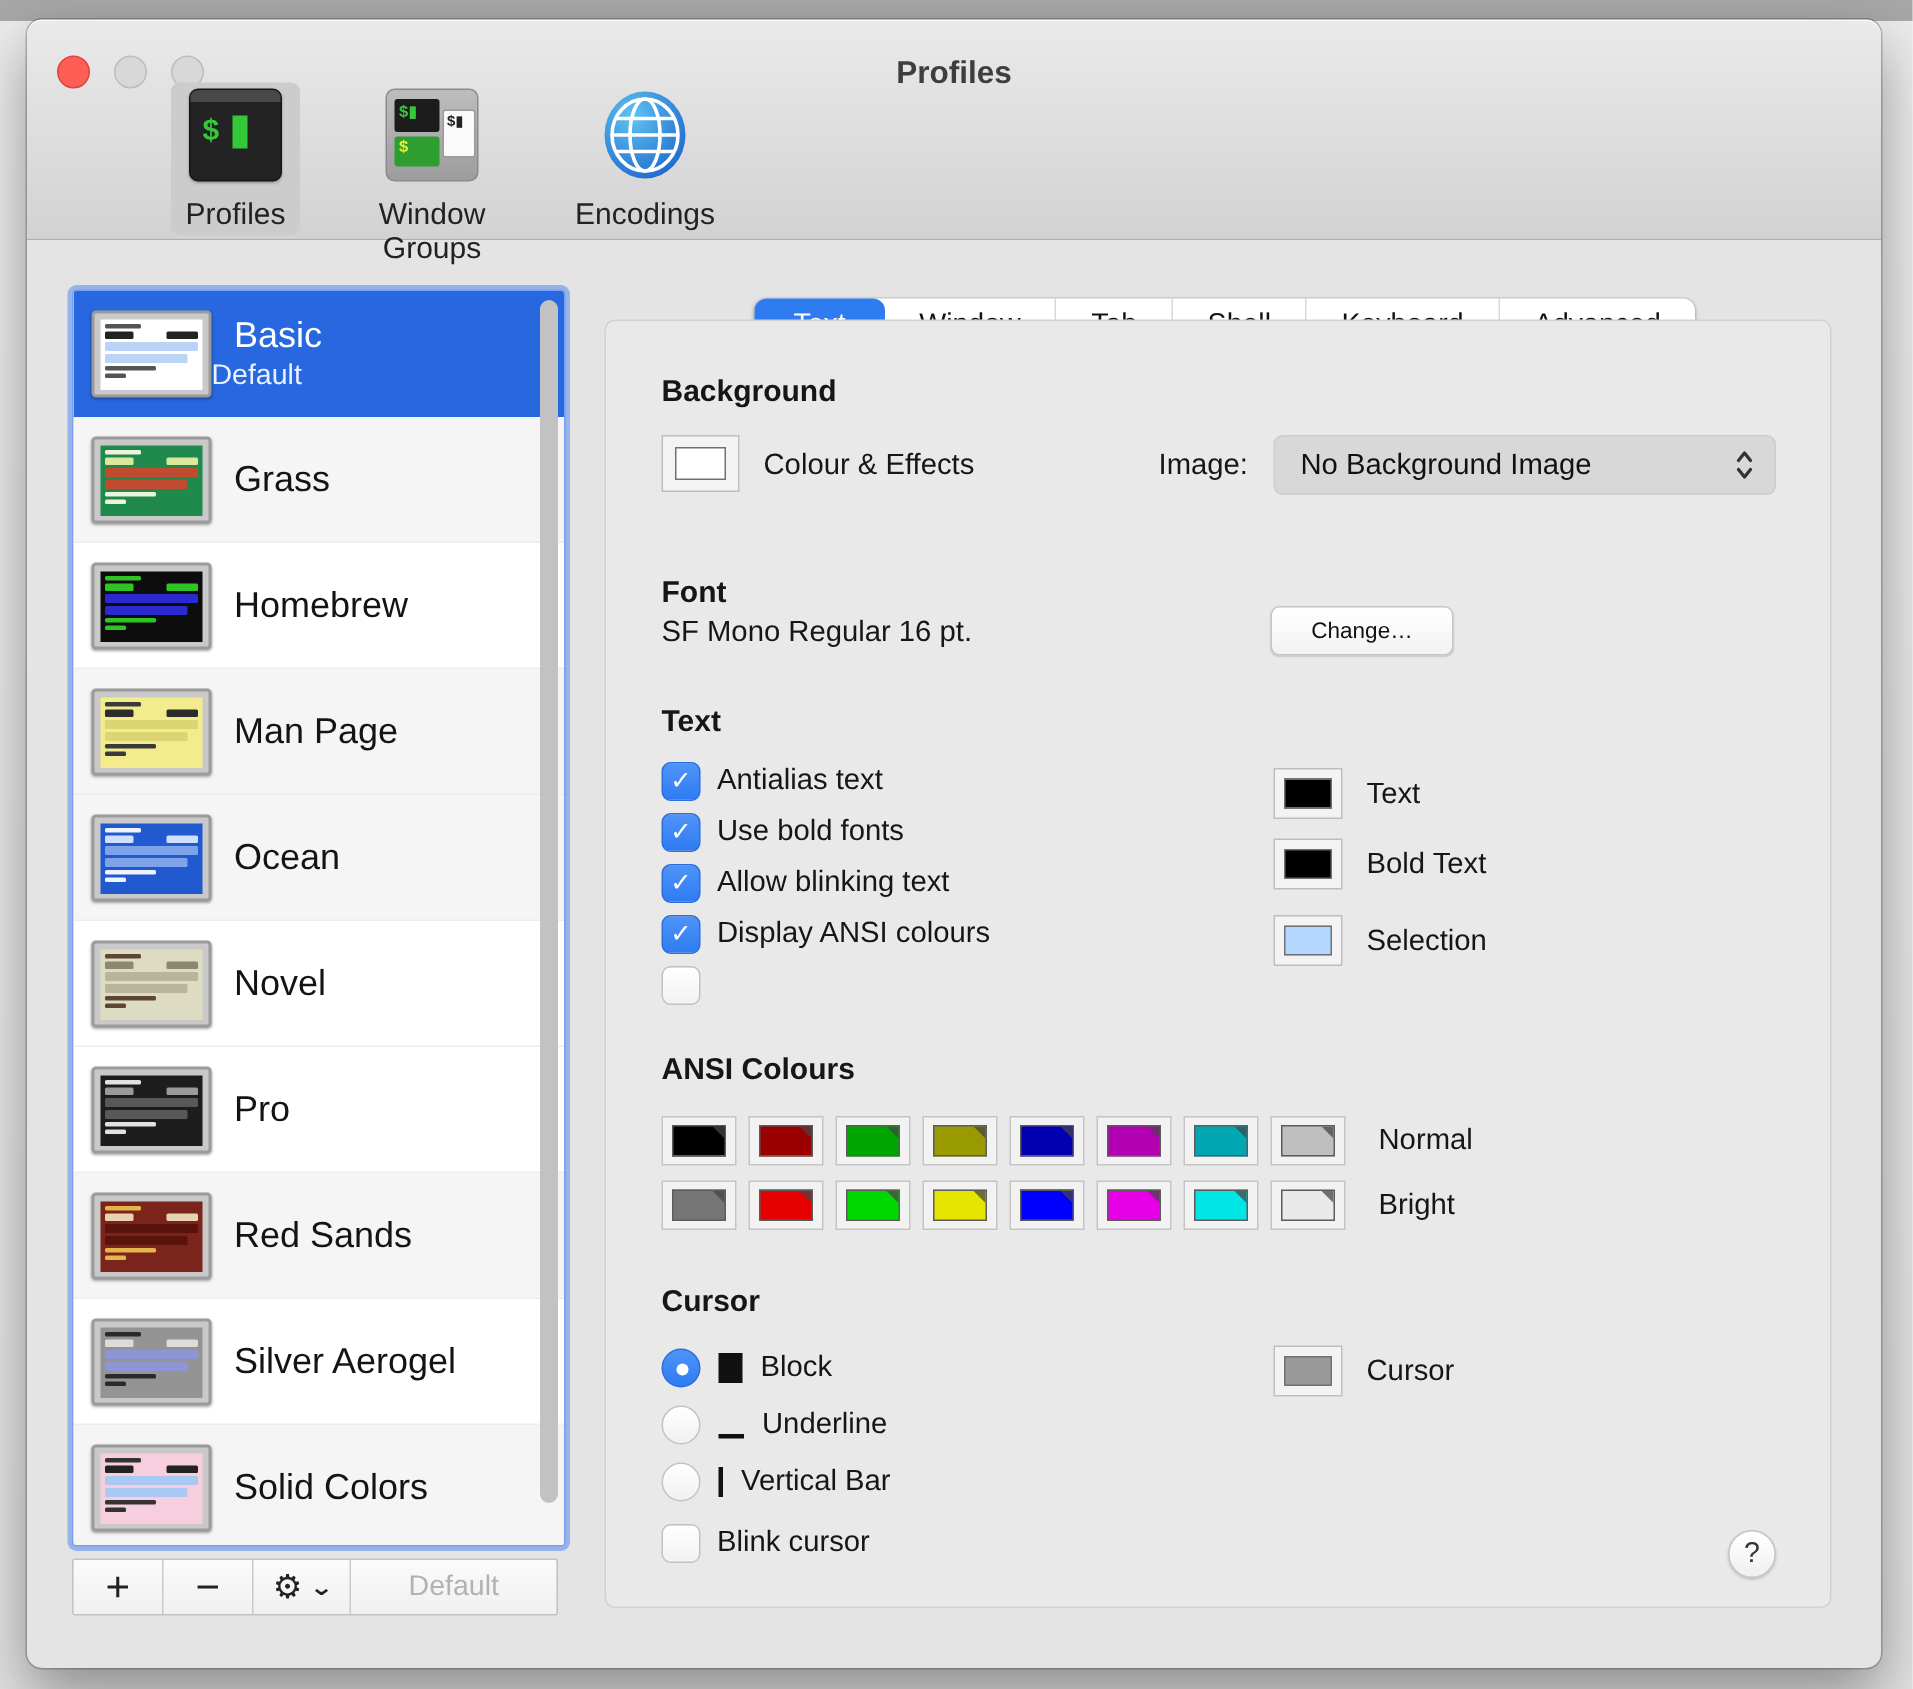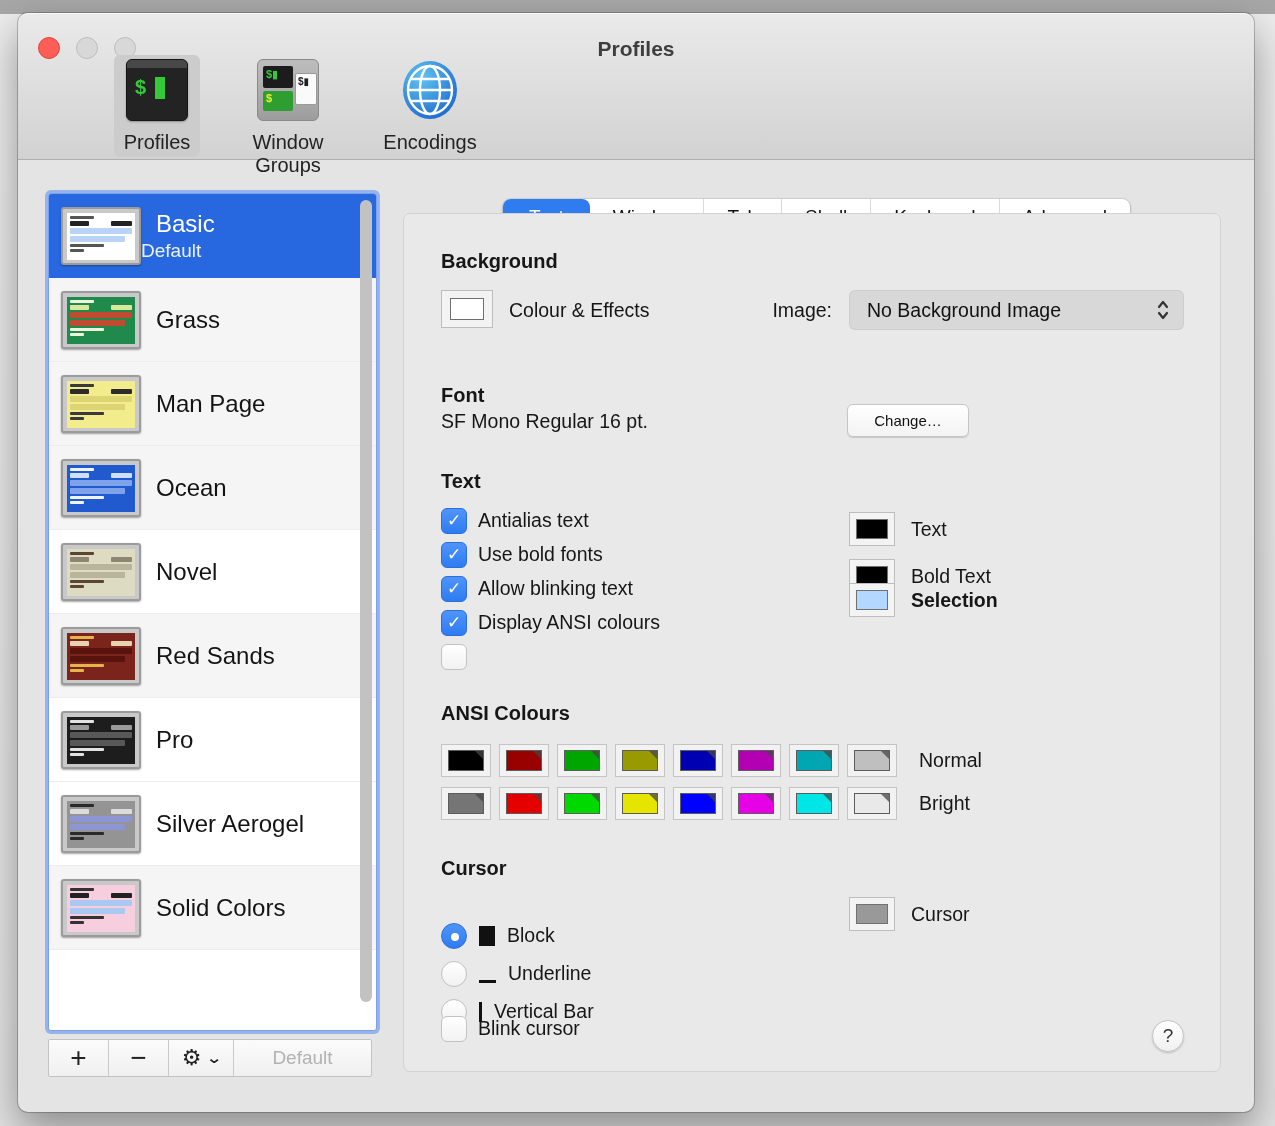--- a/index.html
+++ b/index.html
@@ -230,20 +230,38 @@
               <div class="tl" style="background: rgb(193, 75, 48); width: 100%; height: 6px;"></div>
               <div class="tl" style="background: rgb(193, 75, 48); width: 88%; height: 6px;"></div>
               <div class="tl" style="background: rgb(238, 243, 220); width: 55%; height: 3px;"></div>
               <div class="tl" style="background: rgb(238, 243, 220); width: 22%; height: 3px;"></div>
             </div>
           </div>
           <div>
             <div class="p-name">Grass</div>
           </div>
         </div>
+        <div class="p-row">
+          <div class="thumb">
+            <div class="screen" style="background: rgb(13, 13, 13);">
+              <div class="tl" style="background: rgb(48, 195, 37); width: 38%; height: 3px;"></div>
+              <div style="display: flex; justify-content: space-between;">
+                <div class="tl" style="background: rgb(48, 195, 37); width: 30%; height: 5px;"></div>
+                <div class="tl" style="background: rgb(48, 195, 37); width: 34%; height: 5px;"></div>
+              </div>
+              <div class="tl" style="background: rgb(42, 42, 206); width: 100%; height: 6px;"></div>
+              <div class="tl" style="background: rgb(42, 42, 206); width: 88%; height: 6px;"></div>
+              <div class="tl" style="background: rgb(48, 195, 37); width: 55%; height: 3px;"></div>
+              <div class="tl" style="background: rgb(48, 195, 37); width: 22%; height: 3px;"></div>
+            </div>
+          </div>
+          <div>
+            <div class="p-name">Homebrew</div>
+          </div>
+        </div>
         <div class="p-row alt">
           <div class="thumb">
             <div class="screen" style="background: rgb(243, 236, 140);">
               <div class="tl" style="background: rgb(58, 58, 58); width: 38%; height: 3px;"></div>
               <div style="display: flex; justify-content: space-between;">
                 <div class="tl" style="background: rgb(44, 44, 44); width: 30%; height: 5px;"></div>
                 <div class="tl" style="background: rgb(44, 44, 44); width: 34%; height: 5px;"></div>
               </div>
               <div class="tl" style="background: rgb(221, 212, 116); width: 100%; height: 6px;"></div>
               <div class="tl" style="background: rgb(221, 212, 116); width: 88%; height: 6px;"></div>
@@ -284,54 +302,54 @@
               <div class="tl" style="background: rgb(185, 181, 155); width: 100%; height: 6px;"></div>
               <div class="tl" style="background: rgb(185, 181, 155); width: 88%; height: 6px;"></div>
               <div class="tl" style="background: rgb(92, 70, 51); width: 55%; height: 3px;"></div>
               <div class="tl" style="background: rgb(92, 70, 51); width: 22%; height: 3px;"></div>
             </div>
           </div>
           <div>
             <div class="p-name">Novel</div>
           </div>
         </div>
+        <div class="p-row">
+          <div class="thumb">
+            <div class="screen" style="background: rgb(29, 29, 29);">
+              <div class="tl" style="background: rgb(226, 226, 226); width: 38%; height: 3px;"></div>
+              <div style="display: flex; justify-content: space-between;">
+                <div class="tl" style="background: rgb(154, 154, 154); width: 30%; height: 5px;"></div>
+                <div class="tl" style="background: rgb(154, 154, 154); width: 34%; height: 5px;"></div>
+              </div>
+              <div class="tl" style="background: rgb(88, 88, 88); width: 100%; height: 6px;"></div>
+              <div class="tl" style="background: rgb(88, 88, 88); width: 88%; height: 6px;"></div>
+              <div class="tl" style="background: rgb(226, 226, 226); width: 55%; height: 3px;"></div>
+              <div class="tl" style="background: rgb(226, 226, 226); width: 22%; height: 3px;"></div>
+            </div>
+          </div>
+          <div>
+            <div class="p-name">Pro</div>
+          </div>
+        </div>
         <div class="p-row alt">
           <div class="thumb">
             <div class="screen" style="background: rgb(122, 36, 28);">
               <div class="tl" style="background: rgb(229, 180, 76); width: 38%; height: 3px;"></div>
               <div style="display: flex; justify-content: space-between;">
                 <div class="tl" style="background: rgb(232, 211, 176); width: 30%; height: 5px;"></div>
                 <div class="tl" style="background: rgb(232, 211, 176); width: 34%; height: 5px;"></div>
               </div>
               <div class="tl" style="background: rgb(88, 19, 13); width: 100%; height: 6px;"></div>
               <div class="tl" style="background: rgb(88, 19, 13); width: 88%; height: 6px;"></div>
               <div class="tl" style="background: rgb(229, 180, 76); width: 55%; height: 3px;"></div>
               <div class="tl" style="background: rgb(229, 180, 76); width: 22%; height: 3px;"></div>
             </div>
           </div>
           <div>
             <div class="p-name">Red Sands</div>
-          </div>
-        </div>
-        <div class="p-row">
-          <div class="thumb">
-            <div class="screen" style="background: rgb(29, 29, 29);">
-              <div class="tl" style="background: rgb(226, 226, 226); width: 38%; height: 3px;"></div>
-              <div style="display: flex; justify-content: space-between;">
-                <div class="tl" style="background: rgb(154, 154, 154); width: 30%; height: 5px;"></div>
-                <div class="tl" style="background: rgb(154, 154, 154); width: 34%; height: 5px;"></div>
-              </div>
-              <div class="tl" style="background: rgb(88, 88, 88); width: 100%; height: 6px;"></div>
-              <div class="tl" style="background: rgb(88, 88, 88); width: 88%; height: 6px;"></div>
-              <div class="tl" style="background: rgb(226, 226, 226); width: 55%; height: 3px;"></div>
-              <div class="tl" style="background: rgb(226, 226, 226); width: 22%; height: 3px;"></div>
-            </div>
-          </div>
-          <div>
-            <div class="p-name">Pro</div>
           </div>
         </div>
         <div class="p-row">
           <div class="thumb">
             <div class="screen" style="background: rgb(148, 148, 148);">
               <div class="tl" style="background: rgb(42, 42, 42); width: 38%; height: 3px;"></div>
               <div style="display: flex; justify-content: space-between;">
                 <div class="tl" style="background: rgb(220, 220, 220); width: 30%; height: 5px;"></div>
                 <div class="tl" style="background: rgb(220, 220, 220); width: 34%; height: 5px;"></div>
               </div>
@@ -434,21 +452,21 @@
             <div class="inner" style="background: rgb(0, 0, 0);"></div>
           </div>
           <span class="lbl">Text</span>
         </div>
         <div class="well-row" style="left: 445px; top: 345px;">
           <div class="well well-sm">
             <div class="inner" style="background: rgb(0, 0, 0);"></div>
           </div>
           <span class="lbl">Bold Text</span>
         </div>
-        <div class="well-row" style="left: 445px; top: 369px; font-weight: bold;">
+        <div class="well-row" style="left: 445px; top: 396px;">
           <div class="well well-sm">
             <div class="inner" style="background: rgb(179, 215, 255);"></div>
           </div>
           <span class="lbl">Selection</span>
         </div>
       </div>
 
     <div class="heading" style="top:488px;">ANSI Colours</div>
     <div class="ansi-rows" id="ansi-rows">
         <div class="ansi-row">
@@ -501,21 +519,21 @@
             <div class="chip" style="background: rgb(0, 229, 229);"></div>
           </div>
           <div class="swatch">
             <div class="chip" style="background: rgb(233, 233, 233);"></div>
           </div>
           <span class="lbl row-label">Bright</span>
         </div>
       </div>
 
     <div class="heading" style="top:643px;">Cursor</div>
-    <div id="cursor-radios" style="position:absolute; left:37px; top:708px; display:flex; flex-direction:column; gap:11px;justify-content:flex-end;">
+    <div id="cursor-radios" style="position:absolute; left:37px; top:684px; display:flex; flex-direction:column; gap:11px;justify-content:flex-end;">
         <div class="radio-row">
           <div class="radio on"></div>
           <span class="glyph-block"></span>
           <span class="lbl">Block</span>
         </div>
         <div class="radio-row">
           <div class="radio"></div>
           <span class="glyph-underline"></span>
           <span class="lbl">Underline</span>
         </div>

